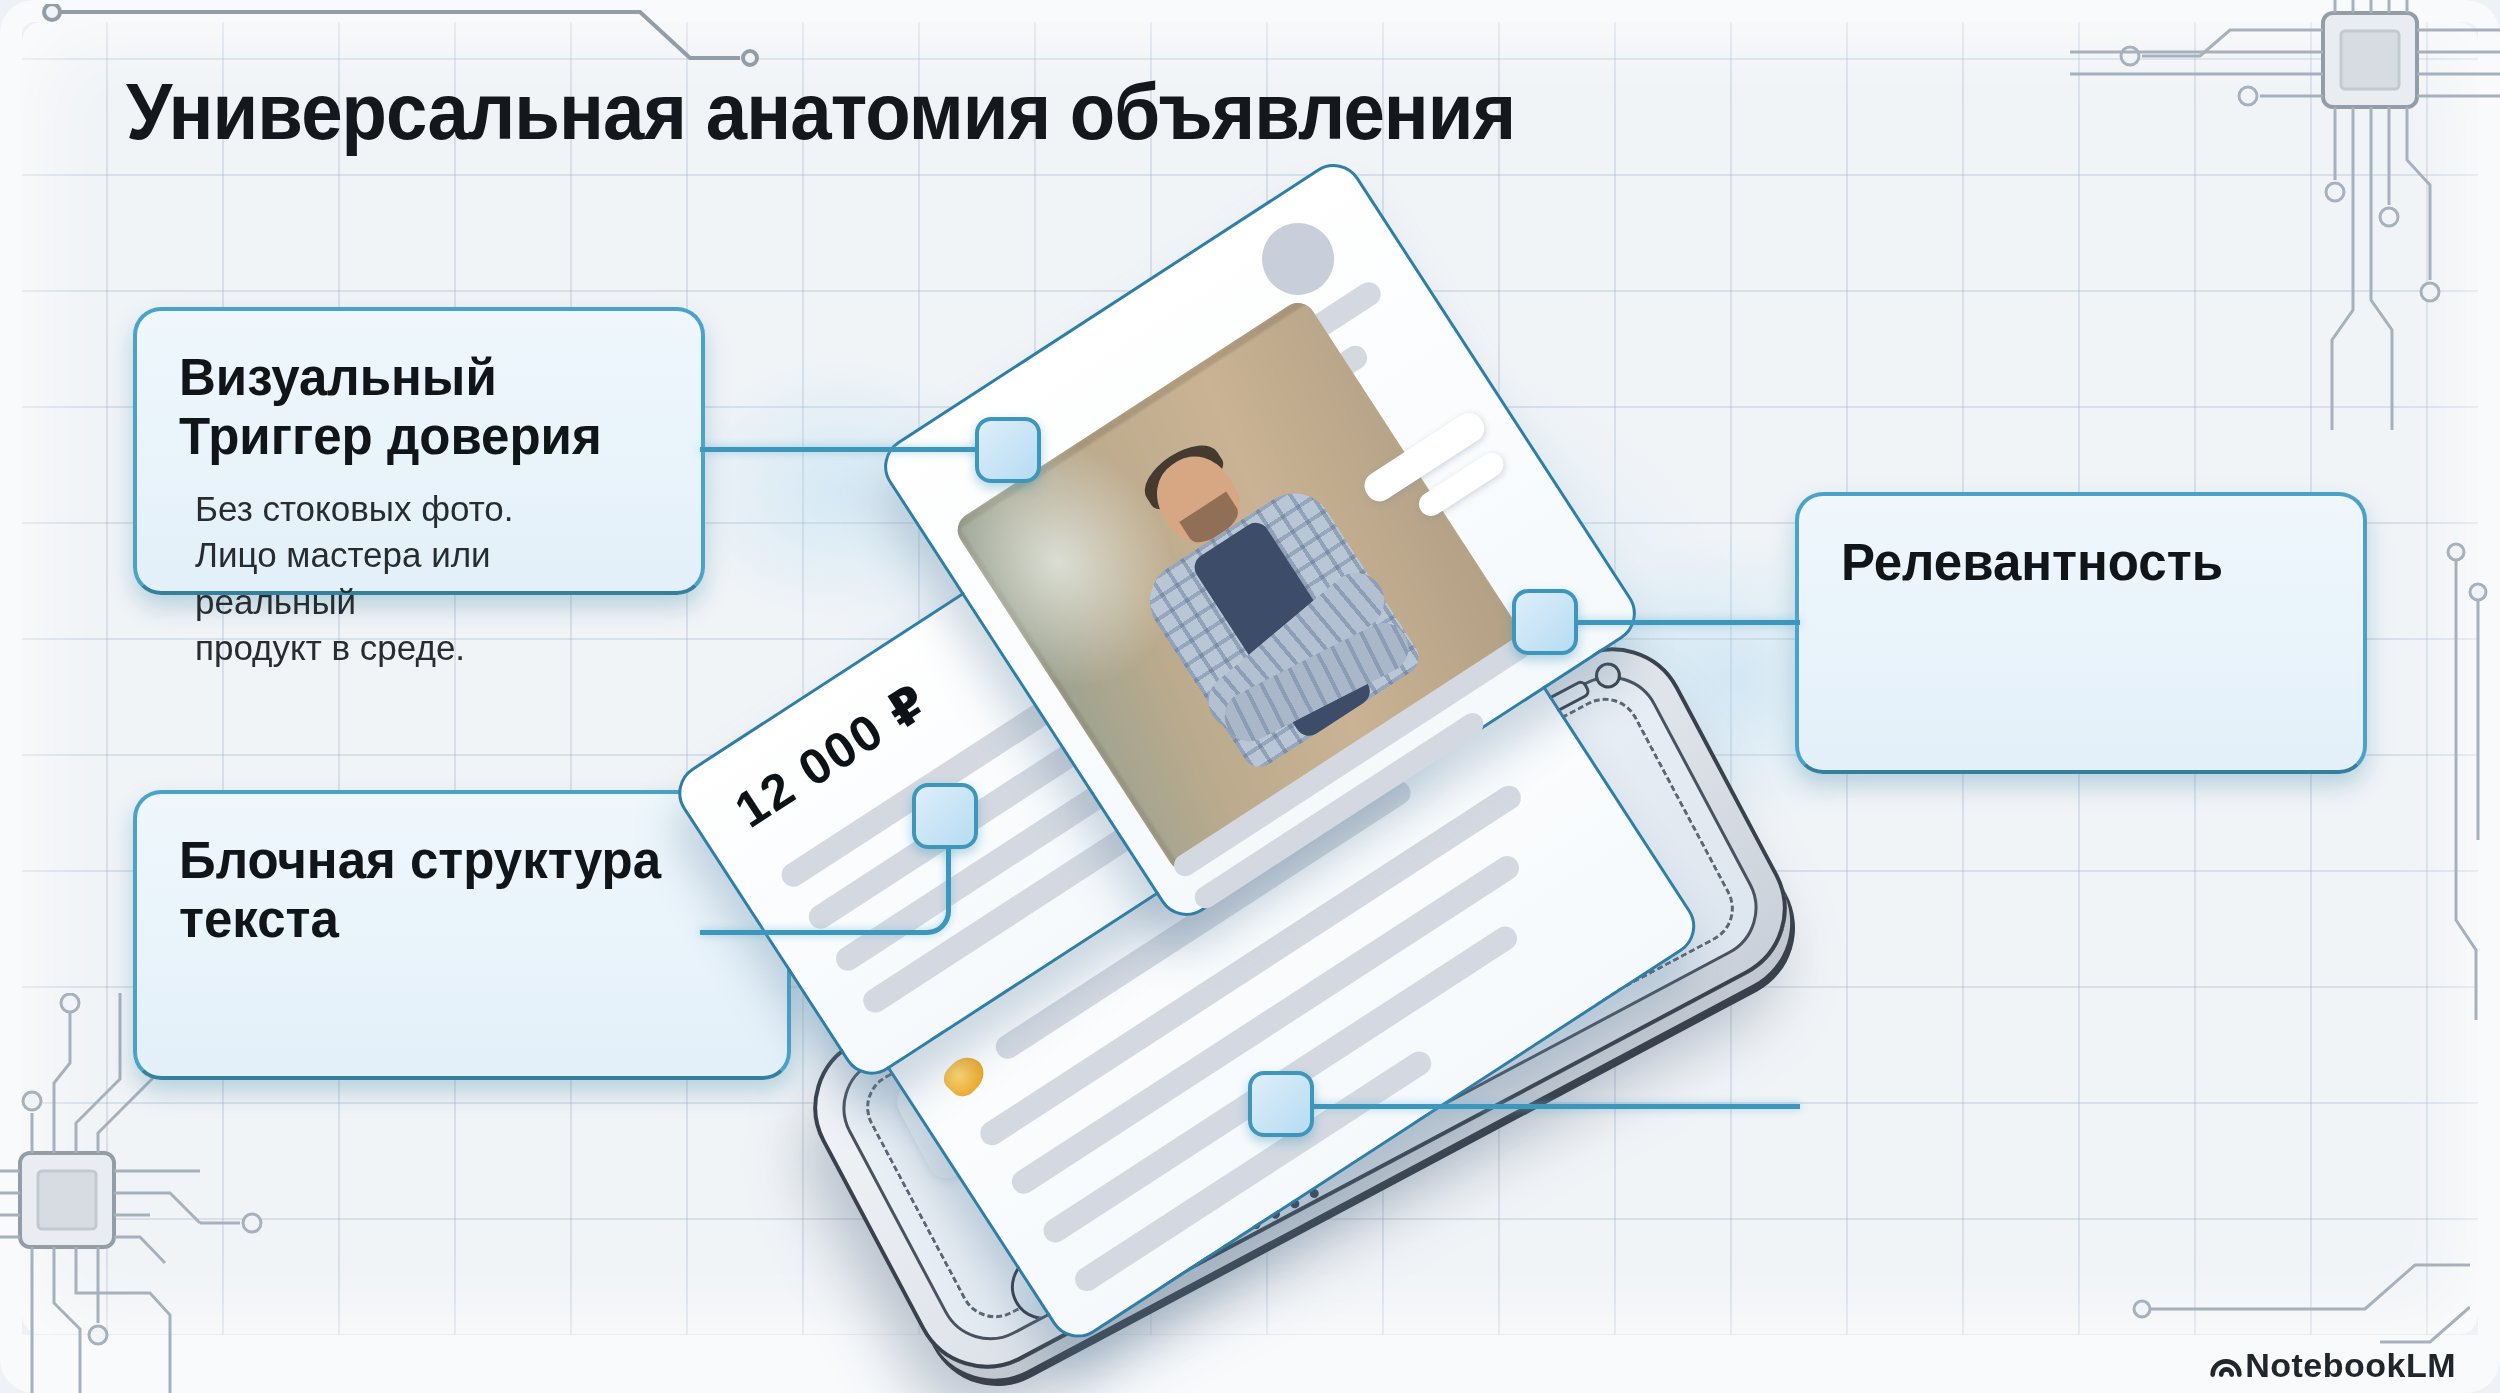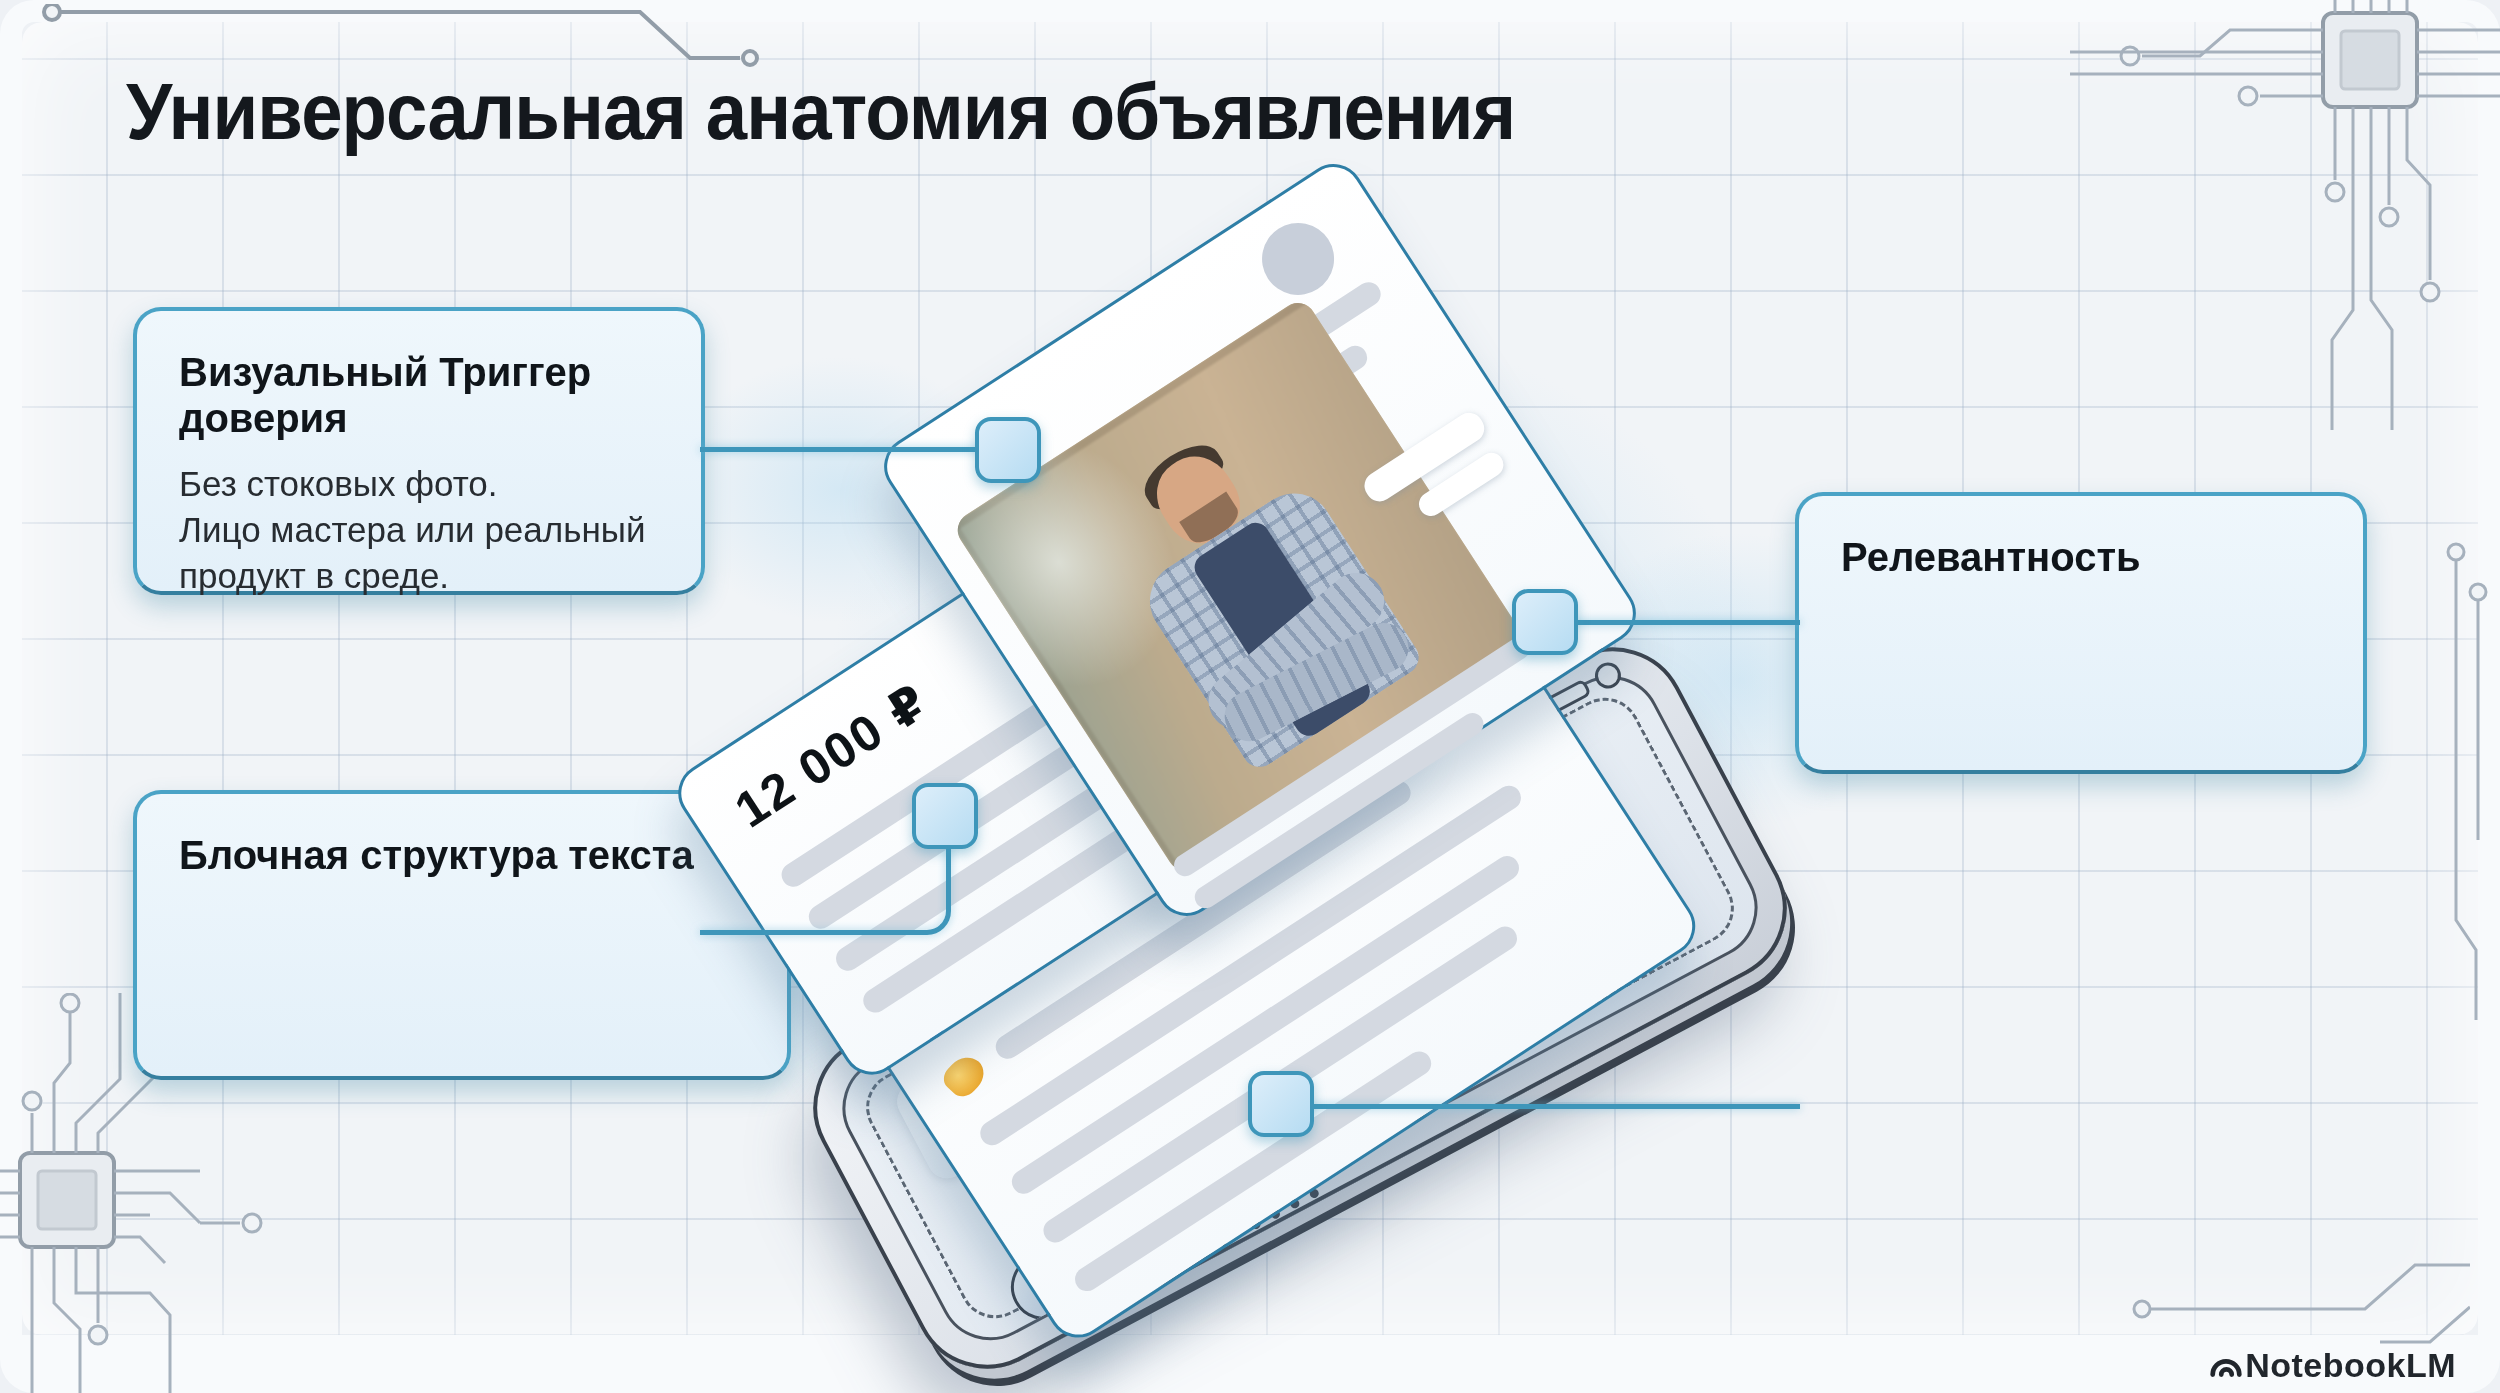--- a/index.html
+++ b/index.html
@@ -43,22 +43,22 @@
   }
 
   
   .callout{
     position:absolute;z-index:30;box-sizing:border-box;
     background:linear-gradient(180deg,#eff7fc 0%,#e3f0f9 100%);
     border:4px solid #4aa3c6;border-bottom-color:#357f9f;border-radius:28px;
     box-shadow:0 12px 24px rgba(54,130,160,.30);
     padding:38px 42px;
   }
-  .callout h2{margin:0 0 20px 0;font-size:40px;font-weight:700;color:#10151a;line-height:1.15;}
-  .callout p{margin:0;font-size:35px;line-height:1.32;color:#272c31;white-space:pre-line;}
+  .callout h2{margin:0 0 20px 0;font-size:51px;font-weight:700;color:#10151a;line-height:1.15;}
+  .callout p{margin:16px;font-size:35px;line-height:1.32;color:#272c31;white-space:pre-line;}
   #callout-visual   {left:133px; top:307px; width:572px; height:288px;}
   #callout-blocks   {left:133px; top:790px; width:658px; height:290px;}
   #callout-relevance{left:1795px;top:492px; width:572px; height:282px;}
   #callout-cta      {left:1795px;top:965px; width:572px; height:272px;}
 
   
   .cline{position:absolute;z-index:44;background:#3e96ba;height:5px;
     box-shadow:0 0 8px rgba(110,185,215,.65);}
   #line-visual {left:700px;top:447px;width:290px;}
   #line-relev  {left:1572px;top:620px;width:228px;}

